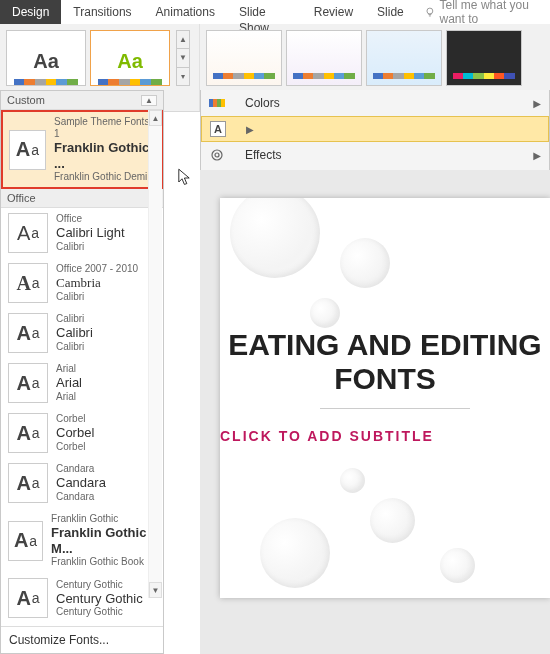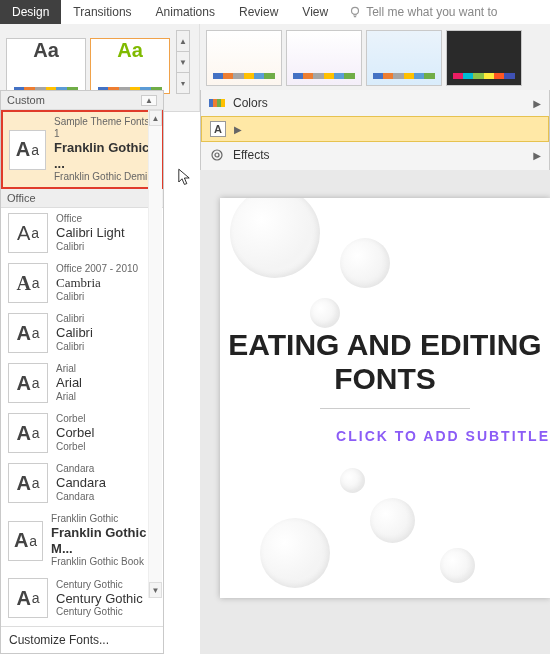--- a/index.html
+++ b/index.html
@@ -9,37 +9,37 @@
   .ribbon-tabs { height: 24px; background: #fff; display: flex; align-items: stretch; border-bottom: 0; }
   .ribbon-tabs .tab { padding: 4px 12px; color: #444; cursor: pointer; font-size: 12px; line-height: 16px; }
   .ribbon-tabs .tab.active { background: #404040; color: #fff; }
   .ribbon-tabs .tell { display: flex; align-items: center; color: #888; gap: 4px; padding-left: 8px; }
   .ribbon-tabs .tell svg { width: 14px; height: 14px; }
 
   
   .ribbon-body { background: #f1f1f1; border-bottom: 1px solid #d8d8d8; height: 88px; display: flex; }
   .themes-box { padding: 6px 4px 2px 6px; border-right: 1px solid #e0e0e0; width: 200px; }
   .theme-row { display: flex; gap: 4px; }
-  .theme-thumb { width: 80px; height: 56px; border: 1px solid #c9c9c9; background: #fff; display:flex; flex-direction:column; justify-content:space-between; align-items:center;margin-top:8px; }
+  .theme-thumb { width: 80px; height: 56px; border: 1px solid #c9c9c9; background: #fff; display:flex; flex-direction:column; justify-content:flex-end; align-items:center; }
   .theme-thumb .aa { font-size: 20px; font-weight: 600; }
   .theme-thumb .aa.green { color: #7fba00; }
   .theme-thumb .bar { height: 6px; width: 64px; margin-top: 6px; background: linear-gradient(90deg,#4472c4 0 16%,#ed7d31 16% 33%,#a5a5a5 33% 50%,#ffc000 50% 66%,#5b9bd5 66% 83%,#70ad47 83% 100%); }
   .themes-spin { width:14px; display:flex; flex-direction:column; border:1px solid #c9c9c9; margin-left:2px; }
   .themes-spin div { flex:1; display:flex; align-items:center; justify-content:center; border-bottom:1px solid #c9c9c9; font-size:8px; color:#666; }
   .themes-spin div:last-child{border:none;}
   .grp-label { font-size: 11px; color: #666; margin-top: 4px; }
 
   .variants-box { padding: 6px 4px 2px 6px; flex: 1; position: relative; }
   .variant-row { display: flex; gap: 4px; }
   .variant-thumb { width: 76px; height: 56px; border: 1px solid #c9c9c9; background:#fff; position:relative; overflow:hidden; }
   .variant-thumb .bar { position:absolute; bottom:6px; left:6px; right:6px; height:6px; background: linear-gradient(90deg,#4472c4 0 16%,#ed7d31 16% 33%,#a5a5a5 33% 50%,#ffc000 50% 66%,#5b9bd5 66% 83%,#70ad47 83% 100%); }
 
   
   .variant-menu { position: absolute; left: 200px; top: 90px; width: 350px; background: #f4f4f4; border: 1px solid #c9c9c9; border-top: none; }
-  .variant-menu .row { display: flex; align-items: center; height: 26px; padding: 0 8px; gap: 8px; cursor:pointer; }
+  .variant-menu .row { display: flex; align-items: center; height: 26px; padding: 0 8px; gap: 20px; cursor:pointer; }
   .variant-menu .row.sel { background: #ffe8a6; border: 1px solid #e6c24f; }
   .variant-menu .row .ic { width: 16px; height: 16px; display:flex; align-items:center; justify-content:center; }
   .variant-menu .row .lbl { flex:1; font-size:12px; color:#333; }
   .variant-menu .row .chev { color:#666; font-size:10px; }
 
   
   .font-panel { position: absolute; left: 0; top: 90px; width: 164px; bottom: 0; background: #fff; border: 1px solid #c9c9c9; display:flex; flex-direction:column; z-index: 5; }
   .font-panel .hdr { background: #eee; font-size: 11px; color: #555; padding: 3px 6px; display:flex; justify-content:space-between; align-items:center; border-bottom:1px solid #ddd; }
   .font-panel .list { flex:1; overflow:hidden; }
 
@@ -52,39 +52,40 @@
   .font-item .meta .n { font-size:10px; color:#666; }
   .font-item .meta .h { font-size:13px; color:#333; }
   .font-item .meta .b { font-size:10px; color:#666; }
   .font-panel .footer { border-top:1px solid #ddd; padding:6px 8px; font-size:12px; color:#333; cursor:pointer; }
 
   
   .canvas-area { position:absolute; left:200px; top:170px; right:0; bottom:0; background:#e9e9e9; display:flex; align-items:flex-start; justify-content:flex-start; }
   .slide { margin: 28px 0 0 20px; width: 520px; height: 400px; background: #fff; box-shadow: 0 0 6px rgba(0,0,0,.25); position:relative; overflow:hidden; }
   .slide .bubble { position:absolute; border-radius:50%; background: radial-gradient(circle at 35% 35%, rgba(255,255,255,.9), rgba(180,180,180,.15) 60%, rgba(120,120,120,.05)); box-shadow: inset -2px -2px 6px rgba(0,0,0,.08); }
   .slide-title { position:absolute; top:130px; left:0; right:0; text-align:center; font-weight:900; font-size:30px; letter-spacing:0; color:#222; font-family: Arial Black, Arial, sans-serif; }
-  .slide-sub { position:absolute; top:230px; left:0; right:0; text-align:right; color:#8b5cf6; font-size:14px; letter-spacing:2px; font-weight:600; }
+  .slide-sub { position:absolute; top:230px; left:0; right:0; text-align:left; color:#be185d; font-size:14px; letter-spacing:2px; font-weight:600; }
   .slide-underline { position:absolute; top:210px; left:100px; right:80px; height:1px; background:#ccc; }
 
   .cursor { position:absolute; width:16px; height:20px; pointer-events:none; z-index:10; }
 
   
   .scroll { position:absolute; right:1px; top:0; bottom:28px; width:14px; display:flex; flex-direction:column; border-left:1px solid #eee; }
   .scroll .btn { height:16px; background:#f4f4f4; border:1px solid #ddd; display:flex; align-items:center; justify-content:center; font-size:8px; color:#666; }
   .scroll .track { flex:1; background:#f9f9f9; }
 </style>
 </head>
 <body>
 
 <div class="ribbon-tabs">
   <div class="tab active">Design</div>
   <div class="tab">Transitions</div>
   <div class="tab">Animations</div>
+  <div class="tab">Slide Show</div>
   <div class="tab">Review</div>
-  <div class="tab">View</div>
+  <div class="tab">Slide</div>
   <div class="tell">
     <svg viewBox="0 0 24 24" fill="none" stroke="#999" stroke-width="2">
         <circle cx="12" cy="10" r="6"></circle>
         <path d="M10 20h4M9 17h6"></path>
       </svg>
     <span>Tell me what you want to</span>
   </div>
 </div>
 
 <div class="ribbon-body">

